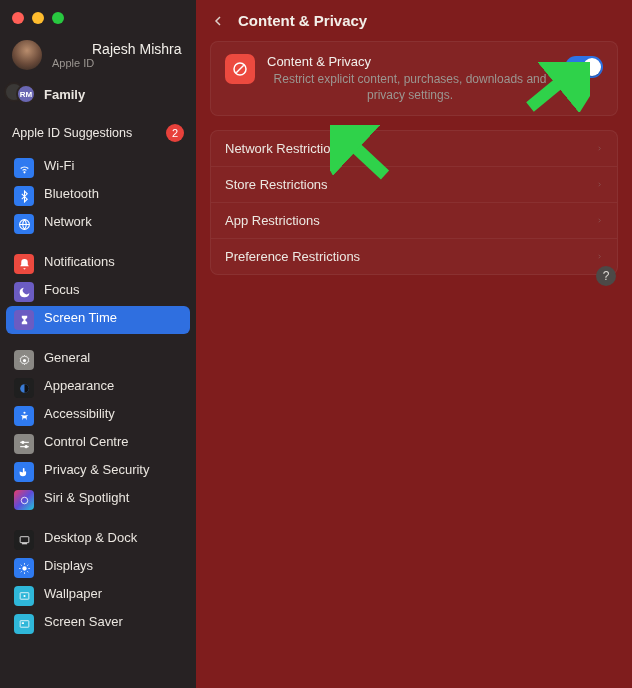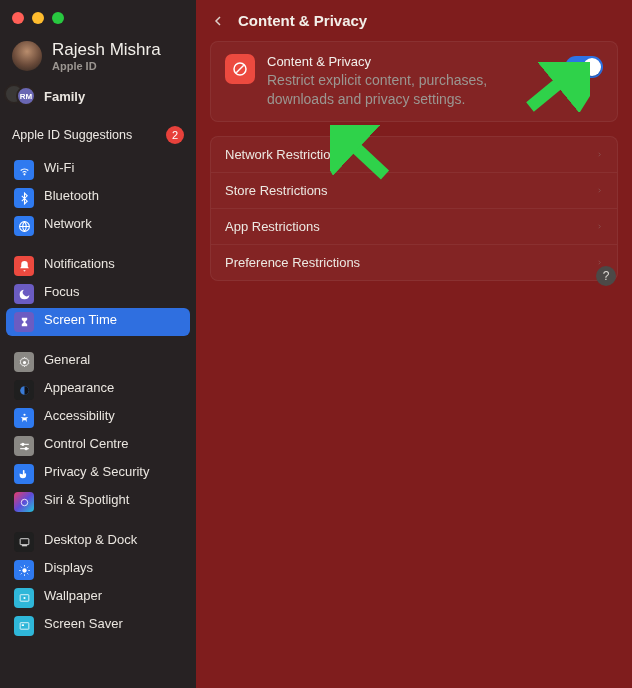--- a/index.html
+++ b/index.html
@@ -72,28 +72,28 @@
       padding: 6px 12px;
     }
     .avatar {
       width: 30px;
       height: 30px;
       border-radius: 50%;
       background: radial-gradient(circle at 50% 35%, #b98d6d 0%, #6b4b3a 55%, #2a221e 100%);
       flex-shrink: 0;
     }
     .account-text .name {
-      font-size: 17px;
+      font-size: 14px;
       color: #f2efea;
       line-height: 1.2;
+      margin-left: 40px;
     }
     .account-text .sub {
       font-size: 11px;
       color: #9b9691;
-      font-weight: bold;
     }
     .family-row {
       display: flex;
       align-items: center;
       gap: 10px;
       padding: 6px 12px 10px 4px;
       font-weight: bold;
     }
     .avatar-stack {
       width: 30px;
@@ -209,23 +209,24 @@
     .panel .panel-text {
       flex: 1;
     }
     .panel .panel-title {
       font-size: 13px;
       color: #f2efea;
       font-weight: 500;
       margin-bottom: 2px;
     }
     .panel .panel-desc {
-      font-size: 14px;
+      font-size: 12px;
       color: #9b9691;
       line-height: 1.35;
+      text-align: center;
     }
     .toggle {
       width: 38px;
       height: 22px;
       border-radius: 11px;
       background: #2d73e6;
       position: relative;
       flex-shrink: 0;
       margin-top: 2px;
     }

